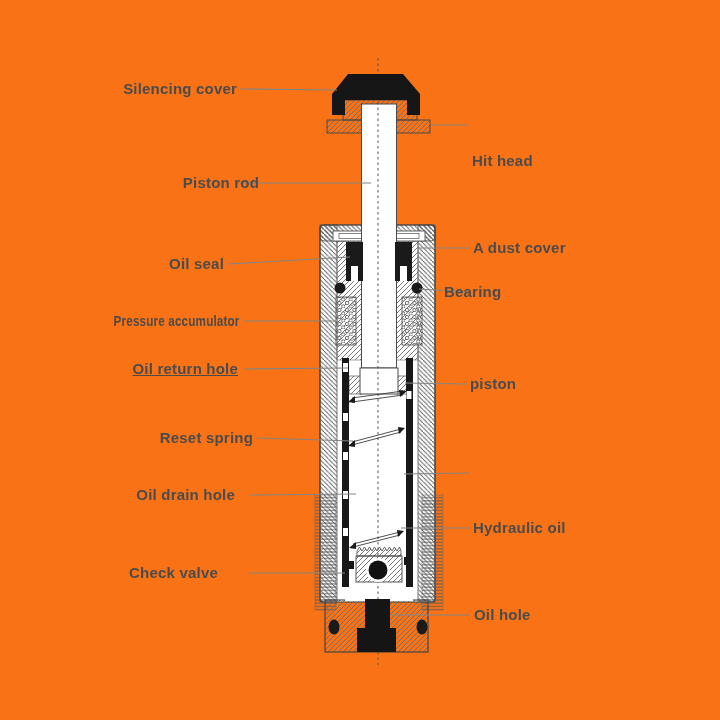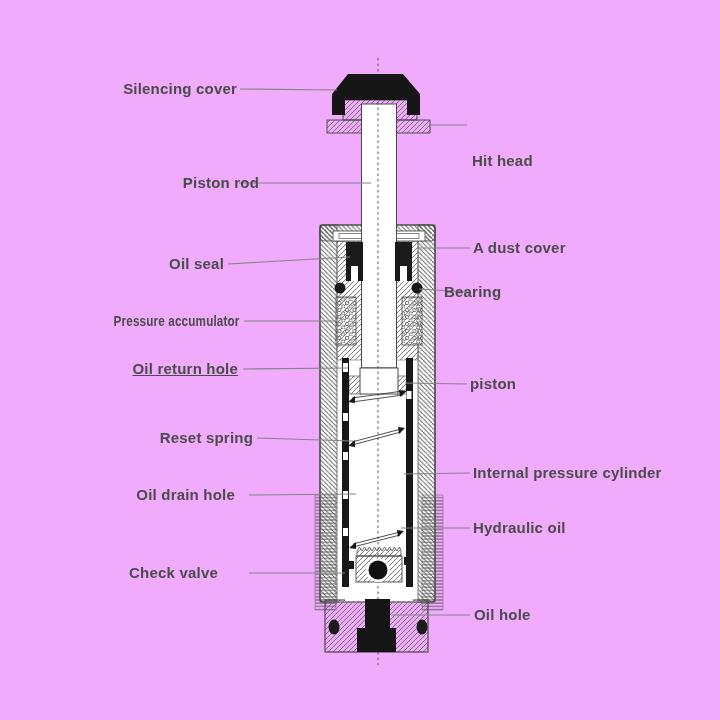--- a/index.html
+++ b/index.html
@@ -1,17 +1,17 @@
 <!DOCTYPE html>
 <html><head>
 <meta charset="utf-8">
 <style>
   html,body{margin:0;padding:0;background:#fff;}
   .stage{
-    position:relative;width:720px;height:720px;background:#f0abfc;
+    position:relative;width:720px;height:720px;background:#f97316;
     font-family:"Liberation Sans",sans-serif;overflow:hidden;
   }
   .schematic{position:absolute;left:0;top:0;}
   .lbl{
     position:absolute;font-size:15px;font-weight:700;color:#4b4b4b;
     letter-spacing:.2px;line-height:18px;white-space:nowrap;
   }
   .lbl.cond{transform:scaleX(.78);transform-origin:100% 50%;}
 </style>
 </head>
@@ -174,17 +174,16 @@
   <div class="lbl cond" style="top:312px; right:480px;">Pressure accumulator</div>
   <div class="lbl" style="top:360px; right:482px;text-decoration:underline;">Oil return hole</div>
   <div class="lbl" style="top:429px; right:467px;">Reset spring</div>
   <div class="lbl" style="top:486px; right:485px;">Oil drain hole</div>
   <div class="lbl" style="top:564px; right:502px;">Check valve</div>
 
   <div class="lbl" style="top:116px; left:472px;margin-top:36px;">Hit head</div>
   <div class="lbl" style="top:239px; left:473px;">A dust cover</div>
   <div class="lbl" style="top:283px; left:444px;">Bearing</div>
   <div class="lbl" style="top:375px; left:470px;">piston</div>
-  <div class="lbl" style="top:464px; left:473px;">Internal pressure cylinder</div>
   <div class="lbl" style="top:519px; left:473px;">Hydraulic oil</div>
   <div class="lbl" style="top:606px; left:474px;">Oil hole</div>
 
 </div>
 
 </body></html>

